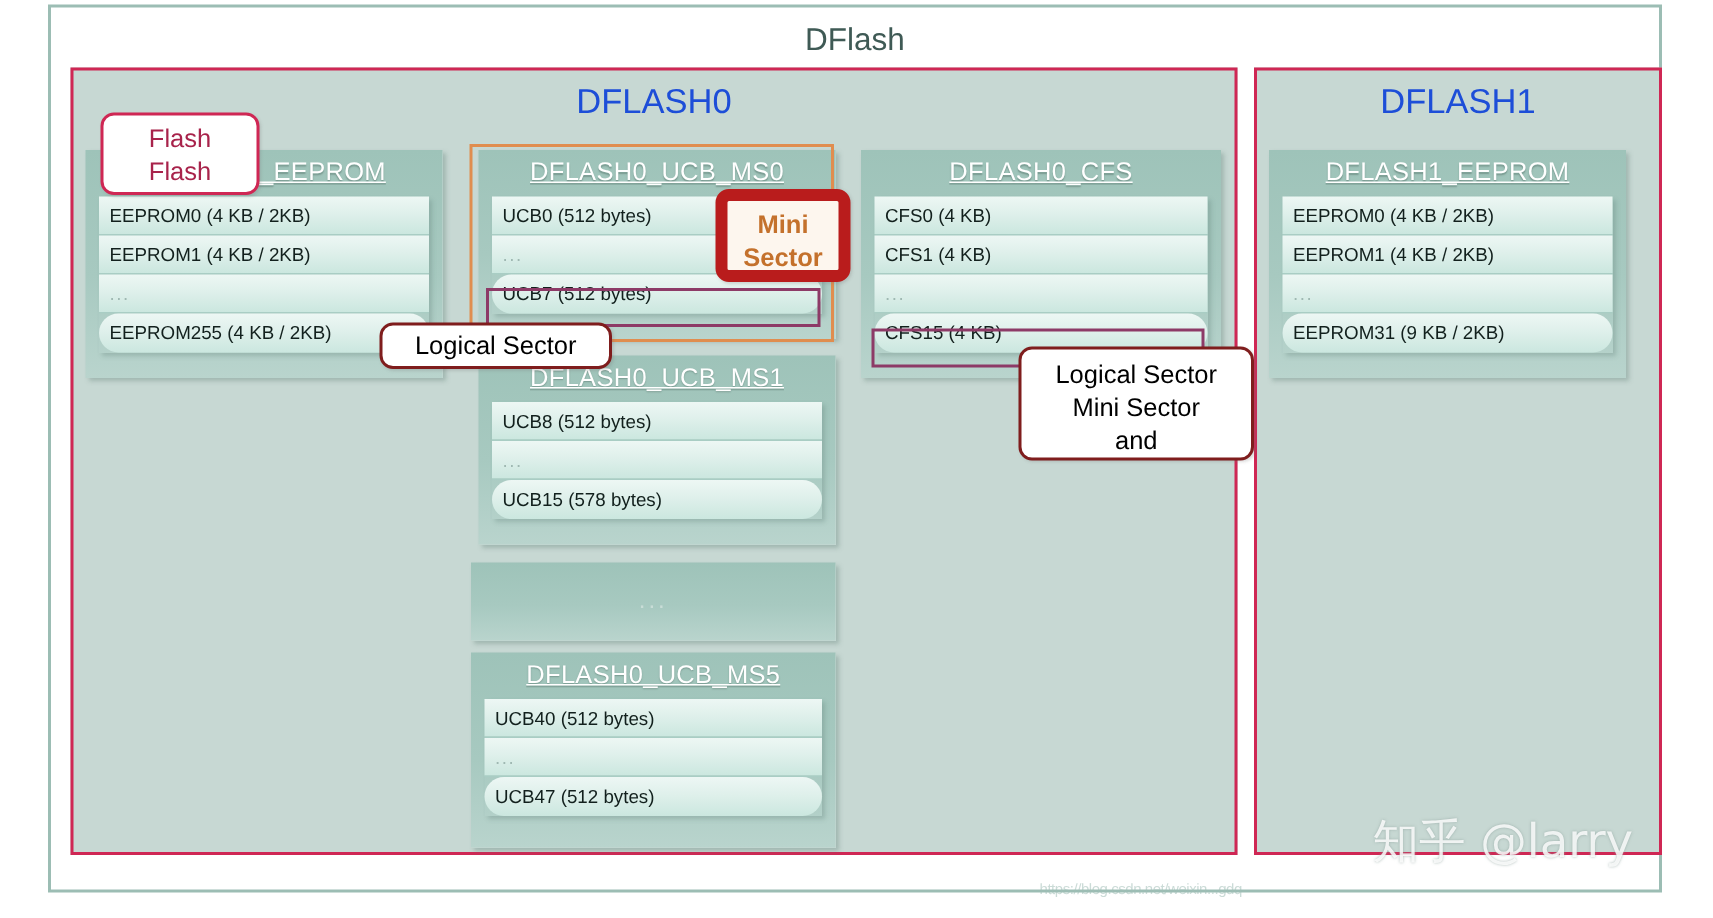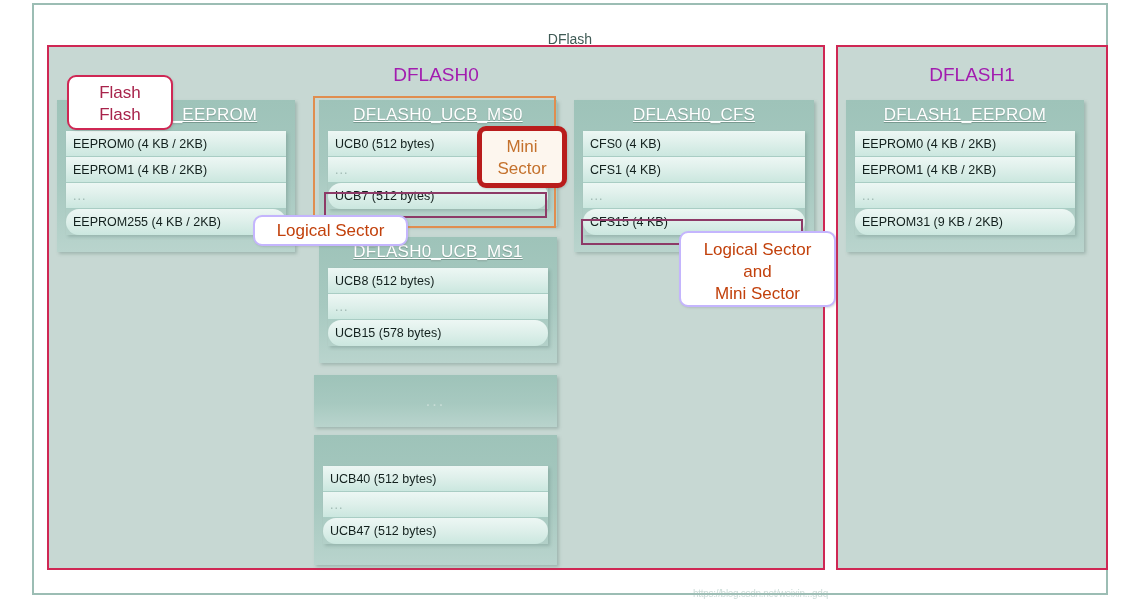--- a/index.html
+++ b/index.html
@@ -31,45 +31,45 @@
     top: 3px;
     width: 1076px;
     height: 592px;
     border: 2px solid #9cbdb4;
     background: #ffffff;
     box-sizing: border-box;
   }
   #dflash-title {
     position: absolute;
     left: 0;
-    top: 26px;
+    top: 10px;
     width: 100%;
     text-align: center;
-    font-size: 14px;
+    font-size: 21px;
     color: #3f5a55;
   }
 
   
   .bank {
     position: absolute;
     border: 2.5px solid #cf2754;
     background: #c7d8d3;
     box-sizing: border-box;
   }
   #bank0 { left: 47px;  top: 45px;  width: 778px; height: 525px; }
   #bank1 { left: 836px; top: 45px;  width: 272px; height: 525px; padding-left: 22px; }
 
   .bank-title {
     position: absolute;
-    top: 17px;
+    top: 7px;
     left: 0;
     width: 100%;
     text-align: center;
-    font-size: 19px;
-    color: #a21caf;
+    font-size: 23px;
+    color: #1d4ed8;
   }
 
   
   .group {
     position: absolute;
     background: linear-gradient(180deg,#9ec3b9 0%, #a7c9c0 55%, #b9d4cd 100%);
     box-shadow: 2px 2px 3px rgba(90,120,112,0.35);
     box-sizing: border-box;
   }
   .group-title {
@@ -129,22 +129,22 @@
     box-sizing: border-box;
     border-radius: 9px;
     text-align: center;
     background: #ffffff;
     font-size: 17px;
     line-height: 22px;
     padding-top: 5px;
     box-shadow: 1px 1px 2px rgba(120,120,120,0.25);
   }
   .callout-pink   { border: 2px solid #cf2754; color: #a8234b; }
-  .callout-purple { border: 2px solid #c4b5fd; color: #c2410c; }
-  .callout-orange { border: 5px solid #b91c1c; background: #fdf6ee; color: #c4712c; }
+  .callout-purple { border: 2px solid #7f1d1d; color: #000000; }
+  .callout-orange { border: 8px solid #b91c1c; background: #fdf6ee; color: #c4712c; font-weight: bold; }
 
   #callout-flash-bank    { left: 67px;  top: 35px;  width: 106px;  height: 55px; margin-top: 40px; }
   #callout-logical       { left: 253px; top: 215px; width: 155px; height: 31px; padding-top: 3px; }
   #callout-mini          { left: 477px; top: 126px; width: 90px;  height: 62px; }
   #callout-ls-and-ms     { left: 679px; top: 231px; width: 157px; height: 76px; padding-top: 6px; }
 
   
   #watermark {
     position: absolute;
     left: 915px;
@@ -203,20 +203,21 @@
         <div class="row ellipsis">...</div>
         <div class="row">UCB15 (578 bytes)</div>
       </div>
     </div>
 
     <div class="group dots-group" style="left:265px; top:328px; width:243px; height:52px;">
       <span class="dots-label">...</span>
     </div>
 
     <div class="group" style="left:265px; top:388px; width:243px; height:130px;">
+      <div class="group-title">DFLASH0_UCB_MS5</div>
       <div class="rows">
         <div class="row">UCB40 (512 bytes)</div>
         <div class="row ellipsis">...</div>
         <div class="row">UCB47 (512 bytes)</div>
       </div>
     </div>
 
     <div class="group" style="left:525px; top:53px; width:240px; height:152px;">
       <div class="group-title">DFLASH0_CFS</div>
       <div class="rows">
@@ -257,19 +258,20 @@
     <div>Logical Sector</div>
   </div>
 
   <div id="callout-mini" class="callout callout-orange">
     <div>Mini</div>
     <div>Sector</div>
   </div>
 
   <div id="callout-ls-and-ms" class="callout callout-purple">
     <div>Logical Sector</div>
+    <div>Mini Sector</div>
     <div>and</div>
-    <div>Mini Sector</div>
-  </div>
-
+  </div>
+
+  <div id="watermark">知乎 @larry</div>
   <div id="watermark-url">https://blog.csdn.net/weixin...gdq</div>
 
 </div>
 
 </body></html>

